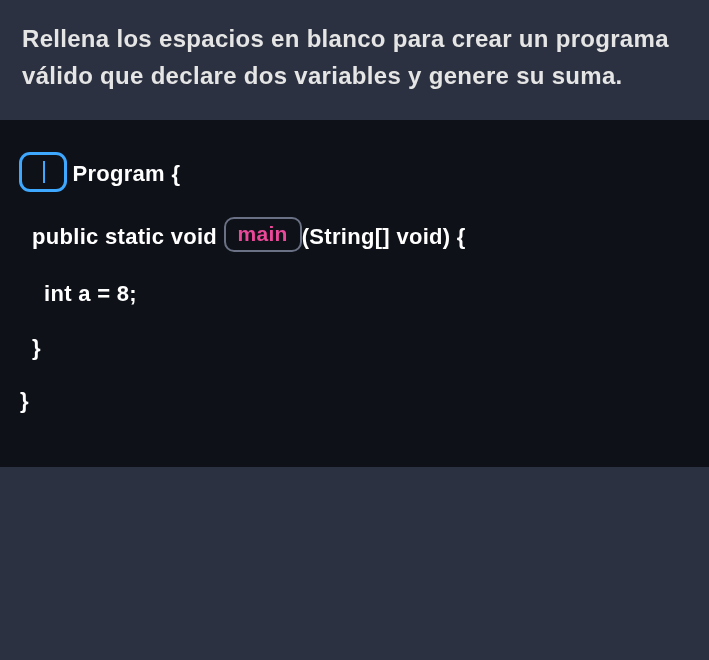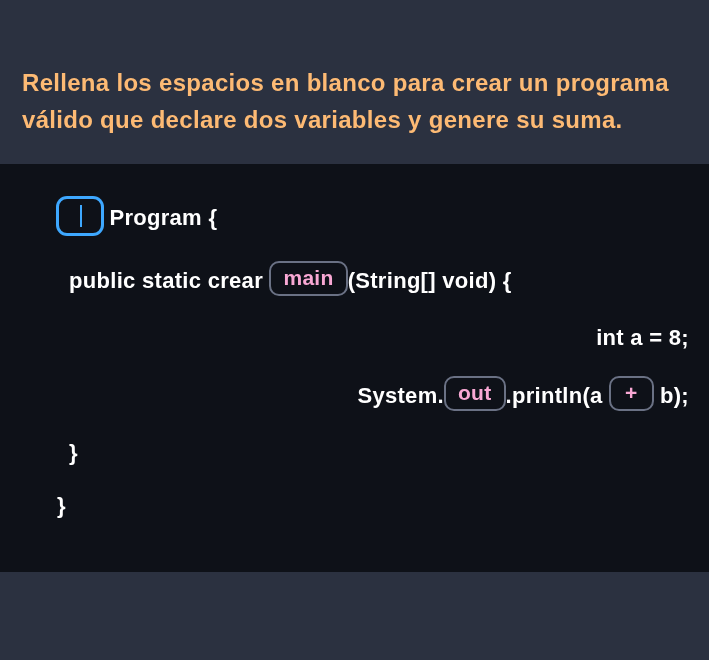--- a/index.html
+++ b/index.html
@@ -5,42 +5,40 @@
     * { margin: 0; padding: 0; box-sizing: border-box; }
     body {
       width: 709px;
       height: 660px;
       background: #2b3140;
       font-family: -apple-system, BlinkMacSystemFont, "Segoe UI", Arial, sans-serif;
       overflow: hidden;
     }
     .instruction-panel {
       padding: 20px 22px 26px 22px;
-      color: #fdba74;
+      color: #e5e5e5;
       font-size: 24px;
       line-height: 1.55;
       font-weight: 700;
       letter-spacing: 0.3px;
-      margin-top: 44px;
     }
     .code-panel {
       background: #0e1118;
       padding: 22px 20px 40px 20px;
       color: #ffffff;
       font-size: 22px;
       font-weight: 800;
       letter-spacing: 0.3px;
     }
     .code-line {
       padding: 13px 0;
       white-space: nowrap;
-      margin-left: 37px;
     }
     .indent-1 { padding-left: 12px; }
-    .indent-2 { padding-left: 24px; text-align: right; }
+    .indent-2 { padding-left: 24px; }
     .blank-input {
       display: inline-block;
       min-width: 46px;
       height: 38px;
       border: 2px solid #6a7184;
       border-radius: 10px;
       background: #0e1118;
       vertical-align: middle;
       position: relative;
       top: -2px;
@@ -57,21 +55,21 @@
       top: 6px;
       bottom: 6px;
       width: 2px;
       background: #3ea8ff;
     }
     .filled-tag {
       display: inline-block;
       border: 2px solid #6a7184;
       border-radius: 10px;
       background: #0e1118;
-      color: #f9a8d4;
+      color: #ec4899;
       font-weight: 800;
       font-size: 21px;
       padding: 4px 12px 6px 12px;
       vertical-align: middle;
       position: relative;
       top: -2px;
       line-height: 1;
     }
     .filled-tag.narrow { padding: 4px 14px 6px 14px; }
     .seg { vertical-align: middle; }
@@ -81,31 +79,28 @@
 
 <div class="instruction-panel">Rellena los espacios en blanco para crear un programa válido que declare dos variables y genere su suma.</div>
 
 <div class="code-panel">
 
   <div class="code-line">
     <span class="blank-input active"></span><span class="seg"> Program {</span>
   </div>
 
   <div class="code-line indent-1">
-    <span class="seg">public static crear </span><span class="filled-tag">main</span><span class="seg">(String[] void) {</span>
+    <span class="seg">public static void </span><span class="filled-tag">main</span><span class="seg">(String[] void) {</span>
   </div>
 
   <div class="code-line indent-2">
     <span class="seg">int a = 8;</span>
   </div>
 
 
-  <div class="code-line indent-2">
-    <span class="seg">System.</span><span class="filled-tag">out</span><span class="seg">.println(a </span><span class="filled-tag narrow">+</span><span class="seg"> b);</span>
-  </div>
 
   <div class="code-line indent-1">
     <span class="seg">}</span>
   </div>
 
   <div class="code-line">
     <span class="seg">}</span>
   </div>
 
 </div>

